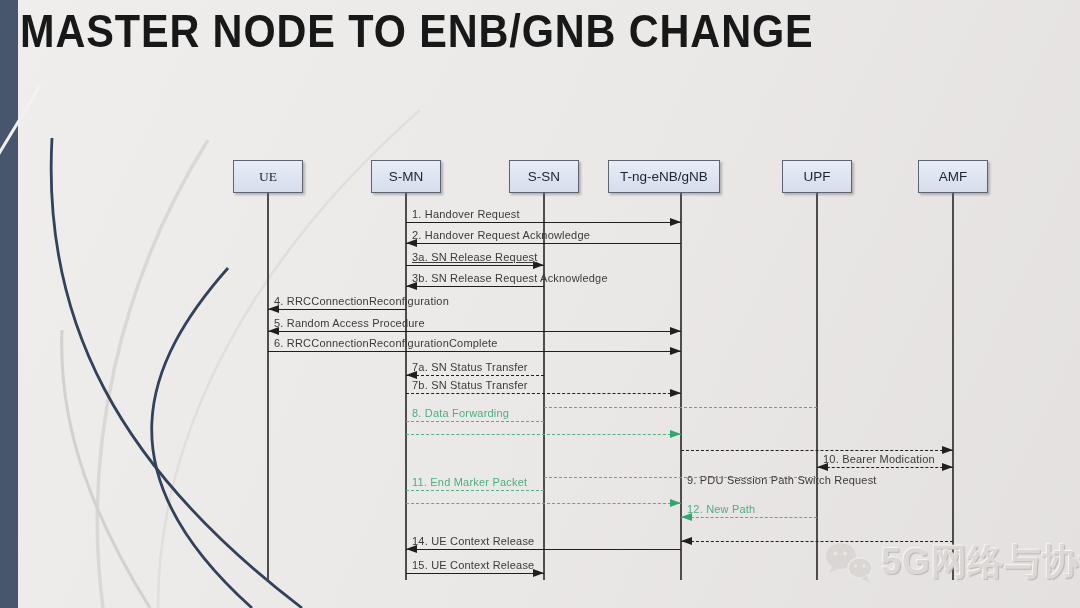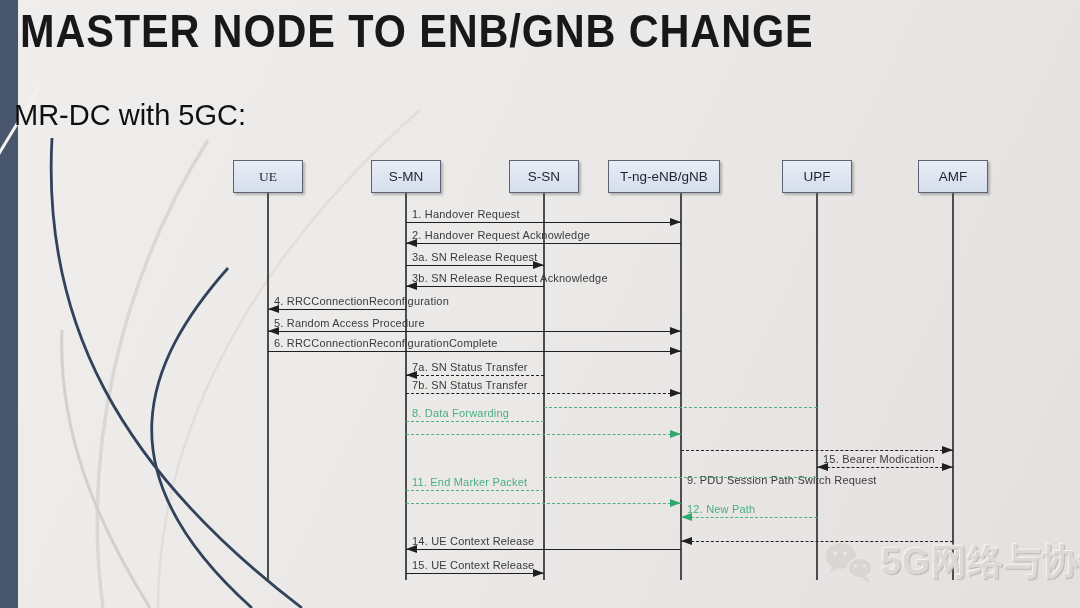--- a/index.html
+++ b/index.html
@@ -51,21 +51,20 @@
   <svg class="deco" viewBox="0 0 1080 608">
     <path d="M -5,160 L 40,86" stroke="#f4f2f0" stroke-width="3" fill="none"></path>
     <path d="M 208,140 C 120,280 82,450 103,608" stroke="#dad7d4" stroke-width="3.5" fill="none"></path>
     <path d="M 420,110 C 255,255 158,430 158,608" stroke="#e1dedb" stroke-width="2.5" fill="none"></path>
     <path d="M 52,138 C 42,320 118,468 302,608" stroke="#32425a" stroke-width="2.8" fill="none"></path>
     <path d="M 228,268 C 145,362 100,472 252,608" stroke="#32425a" stroke-width="2.8" fill="none"></path>
     <path d="M 62,330 C 58,430 95,520 150,608" stroke="#d3d0cd" stroke-width="3" fill="none"></path>
   </svg>
 
   <h1 class="title">MASTER NODE TO ENB/GNB CHANGE</h1>
-  <div class="subtitle">MR-DC with 5GC:</div>
 
   <div class="diagram" id="diagram">
       <div class="lifeline" style="left: 267px; top: 193px; height: 387px;"></div>
       <div class="actor-box" style="left: 233px; top: 160px; width: 70px; height: 33px; font-family: Liberation Serif, serif;">
         <span>UE</span>
       </div>
       <div class="lifeline" style="left: 405px; top: 193px; height: 387px;"></div>
       <div class="actor-box" style="left: 371px; top: 160px; width: 70px; height: 33px; text-align: center;">
         <span>S-MN</span>
       </div>
@@ -86,21 +85,21 @@
         <span>AMF</span>
       </div>
       <div class="msg-line" style="left: 406px; top: 222px; width: 275px;"></div>
       <div class="arr r" style="left: 670px; top: 218px;"></div>
       <div class="msg-label" style="left: 412px; top: 208px;">1. Handover Request</div>
       <div class="msg-line" style="left: 406px; top: 243px; width: 275px;"></div>
       <div class="arr l" style="left: 406px; top: 239px;"></div>
       <div class="msg-label" style="left: 412px; top: 229px;">2. Handover Request Acknowledge</div>
       <div class="msg-line" style="left: 406px; top: 265px; width: 138px;"></div>
       <div class="arr r" style="left: 533px; top: 261px;"></div>
-      <div class="msg-label" style="left: 412px; top: 251px;">3a. SN Release Request</div>
+      <div class="msg-label" style="left: 412px; top: 251px; text-decoration: underline;">3a. SN Release Request</div>
       <div class="msg-line" style="left: 406px; top: 286px; width: 138px;"></div>
       <div class="arr l" style="left: 406px; top: 282px;"></div>
       <div class="msg-label" style="left: 412px; top: 272px;">3b. SN Release Request Acknowledge</div>
       <div class="msg-line" style="left: 268px; top: 309px; width: 138px;"></div>
       <div class="arr l" style="left: 268px; top: 305px;"></div>
       <div class="msg-label" style="left: 274px; top: 295px;">4. RRCConnectionReconfiguration</div>
       <div class="msg-line" style="left: 268px; top: 331px; width: 413px;"></div>
       <div class="arr r" style="left: 670px; top: 327px;"></div>
       <div class="arr l" style="left: 268px; top: 327px;"></div>
       <div class="msg-label" style="left: 274px; top: 317px;">5. Random Access Procedure</div>
@@ -117,21 +116,21 @@
       <div class="msg-line dashed green" style="left: 406px; top: 421px; width: 138px;"></div>
       <div class="msg-label green" style="left: 412px; top: 407px;">8. Data Forwarding</div>
       <div class="msg-line dashed green" style="left: 406px; top: 434px; width: 275px;"></div>
       <div class="arr r green" style="left: 670px; top: 430px;"></div>
       <div class="msg-line dashed" style="left: 681px; top: 450px; width: 272px;"></div>
       <div class="arr r" style="left: 942px; top: 446px;"></div>
       <div class="msg-label" style="left: 687px; top: 432px; margin-top: 42px;">9. PDU Session Path Switch Request</div>
       <div class="msg-line dashed" style="left: 817px; top: 467px; width: 136px;"></div>
       <div class="arr r" style="left: 942px; top: 463px;"></div>
       <div class="arr l" style="left: 817px; top: 463px;"></div>
-      <div class="msg-label" style="left: 823px; top: 453px;">15. Bearer Modication</div>
+      <div class="msg-label" style="left: 823px; top: 453px;">10. Bearer Modication</div>
       <div class="msg-line dashed green" style="left: 544px; top: 477px; width: 273px;"></div>
       <div class="msg-line dashed green" style="left: 406px; top: 490px; width: 138px;"></div>
       <div class="msg-label green" style="left: 412px; top: 476px;">11. End Marker Packet</div>
       <div class="msg-line dashed green" style="left: 406px; top: 503px; width: 275px;"></div>
       <div class="arr r green" style="left: 670px; top: 499px;"></div>
       <div class="msg-line dashed green" style="left: 681px; top: 517px; width: 136px;"></div>
       <div class="arr l green" style="left: 681px; top: 513px;"></div>
       <div class="msg-label green" style="left: 687px; top: 503px;">12. New Path</div>
       <div class="msg-line dashed" style="left: 681px; top: 541px; width: 272px;"></div>
       <div class="arr l" style="left: 681px; top: 537px;"></div>

